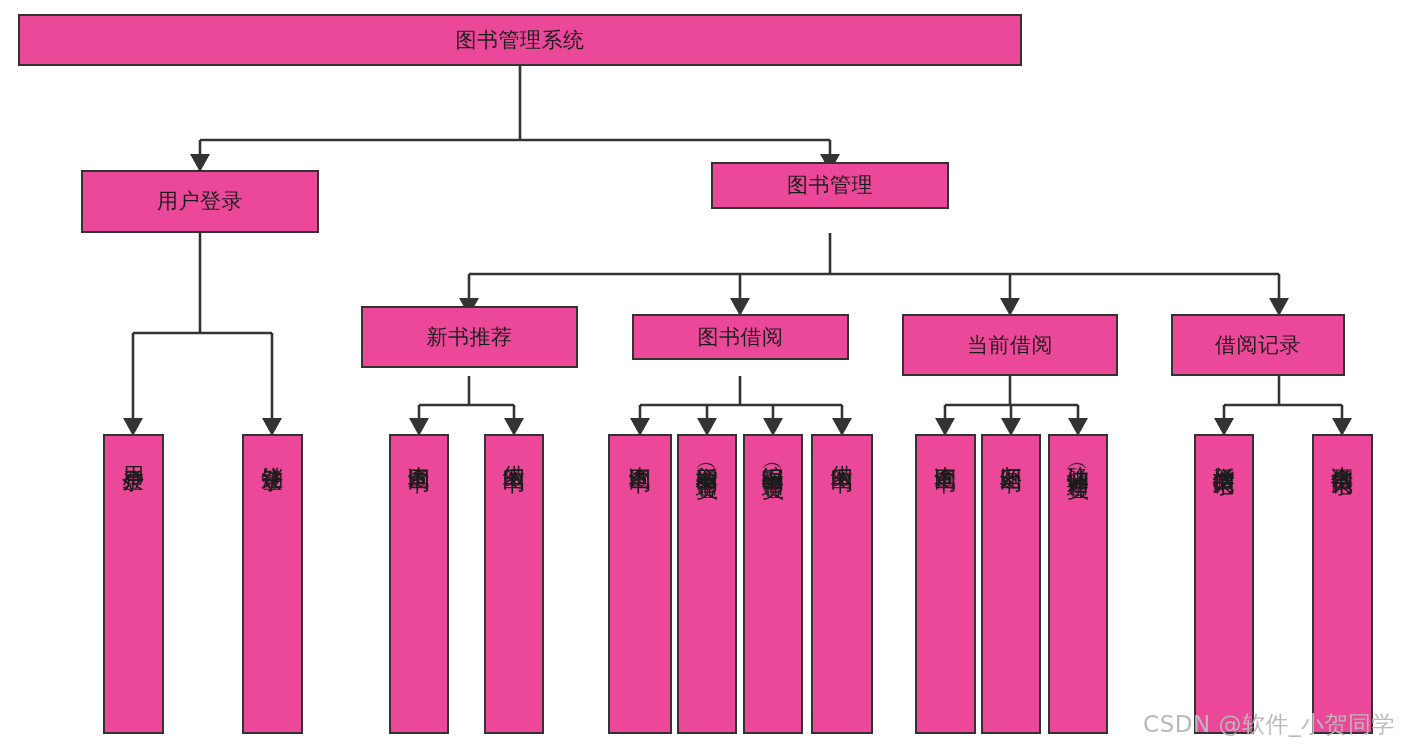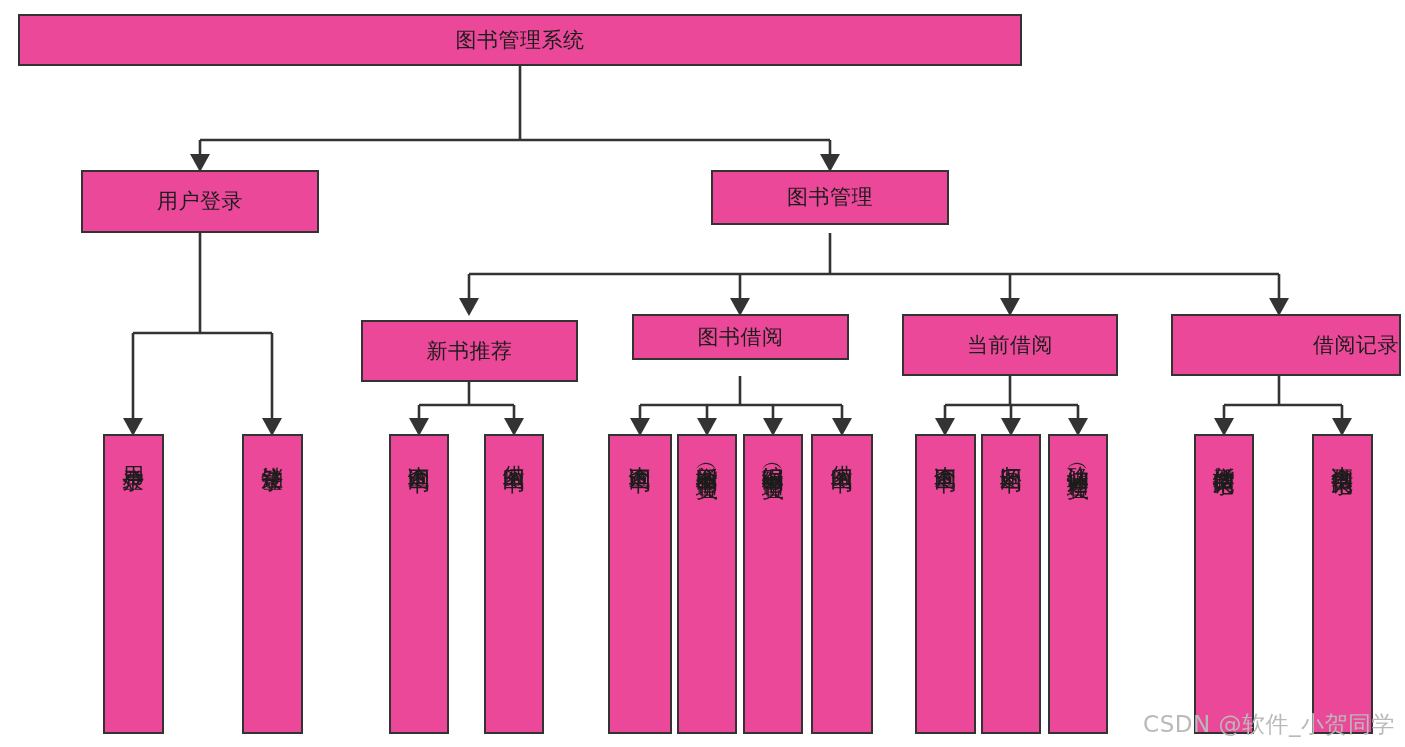--- a/index.html
+++ b/index.html
@@ -132,34 +132,34 @@
     </g>
   </svg>
 
   <div class="node" style="left: 18px; top: 14px; width: 1004px; height: 52px;">
     <span class="label">图书管理系统</span>
   </div>
 
   <div class="node" style="left: 81px; top: 170px; width: 238px; height: 63px;">
     <span class="label">用户登录</span>
   </div>
-  <div class="node" style="left: 711px; top: 170px; width: 238px; height: 55px;">
+  <div class="node" style="left: 711px; top: 162px; width: 238px; height: 47px;">
     <span class="label">图书管理</span>
   </div>
 
-  <div class="node" style="left: 361px; top: 320px; width: 217px; height: 62px;">
+  <div class="node" style="left: 361px; top: 306px; width: 217px; height: 62px;">
     <span class="label">新书推荐</span>
   </div>
   <div class="node" style="left: 632px; top: 314px; width: 217px; height: 46px;">
     <span class="label">图书借阅</span>
   </div>
   <div class="node" style="left: 902px; top: 314px; width: 216px; height: 62px;">
     <span class="label">当前借阅</span>
   </div>
-  <div class="node" style="left: 1171px; top: 314px; width: 230px; height: 62px; justify-content: flex-end;">
+  <div class="node" style="left: 1171px; top: 314px; width: 174px; height: 62px;">
     <span class="label">借阅记录</span>
   </div>
 
   <div class="node vertical" style="left: 103px; top: 434px; width: 61px; height: 300px;">
     <span class="label">用户登录</span>
   </div>
   <div class="node vertical" style="left: 242px; top: 434px; width: 61px; height: 300px;">
     <span class="label">注销登录</span>
   </div>
   <div class="node vertical" style="left: 389px; top: 434px; width: 60px; height: 300px;">

